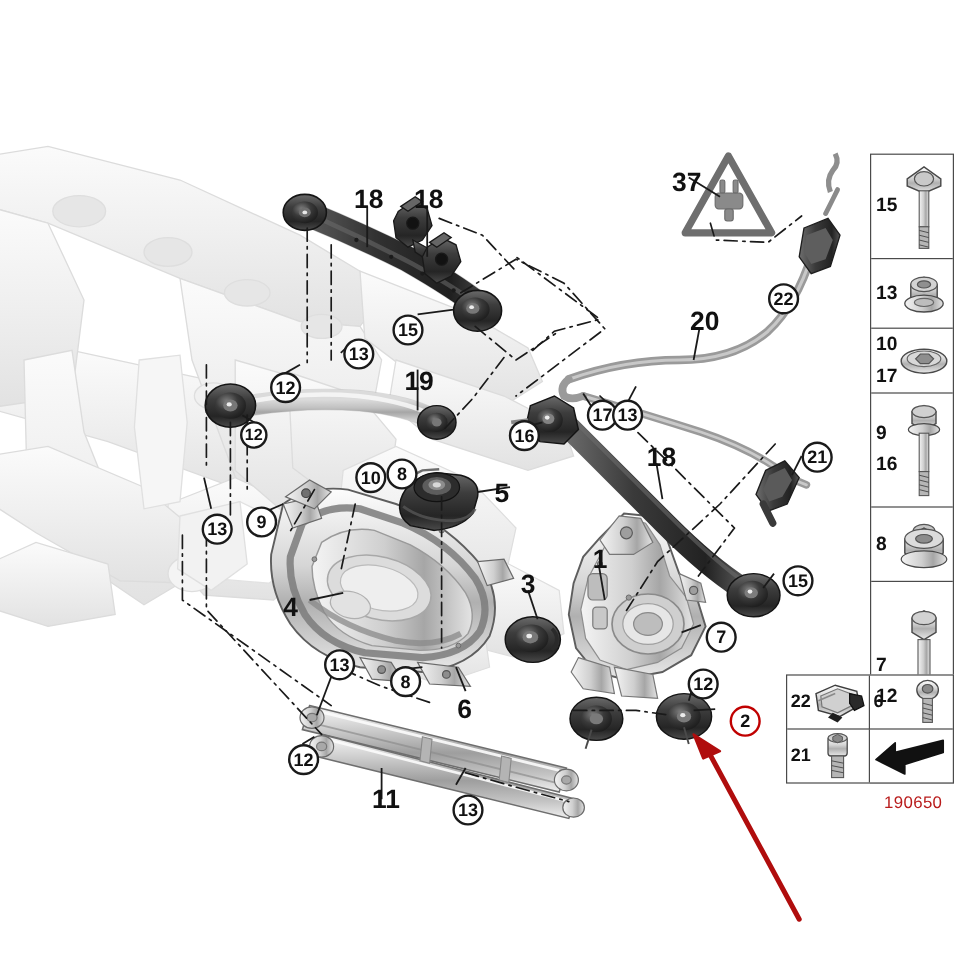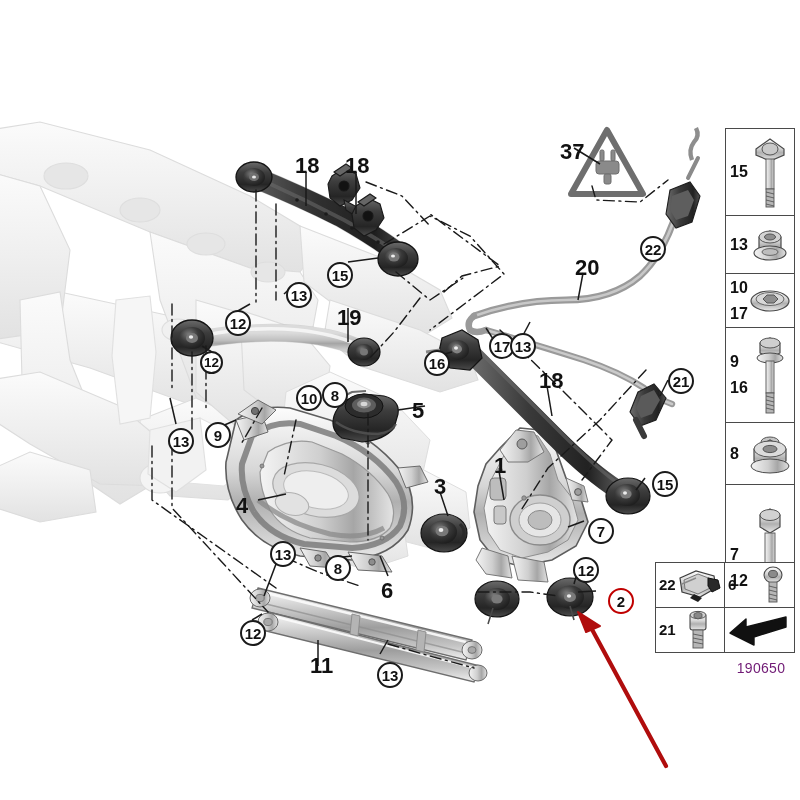--- a/index.html
+++ b/index.html
@@ -35,21 +35,21 @@
   #legend2{position:absolute;left:655px;top:562px;width:140px;height:91px;
            border:1.6px solid #4a4a4a;box-sizing:border-box;background:#fff;
            display:grid;grid-template-columns:1fr 1fr;grid-template-rows:1fr 1fr;}
   .lcell{position:relative;border-right:1.6px solid #4a4a4a;
          border-bottom:1.6px solid #4a4a4a;box-sizing:border-box;
          display:flex;align-items:center;}
   .lcell.nr{border-right:none;}
   .lcell.nb{border-bottom:none;}
   .lcell .lnum{font-size:15px;padding-left:3px;}
   #dgcode{position:absolute;left:725px;top:660px;width:72px;text-align:center;
-          font-size:14px;color:#701a75;letter-spacing:.3px;}
+          font-size:14px;color:#b91c1c;letter-spacing:.3px;}
 </style>
 </head>
 <body>
 
 <div id="stage">
 
   <svg class="layer" viewBox="0 0 800 800">
     <defs>
       <linearGradient id="gMetal" x1="0" y1="0" x2="0" y2="1">
         <stop offset="0" stop-color="#fdfdfd"></stop>

